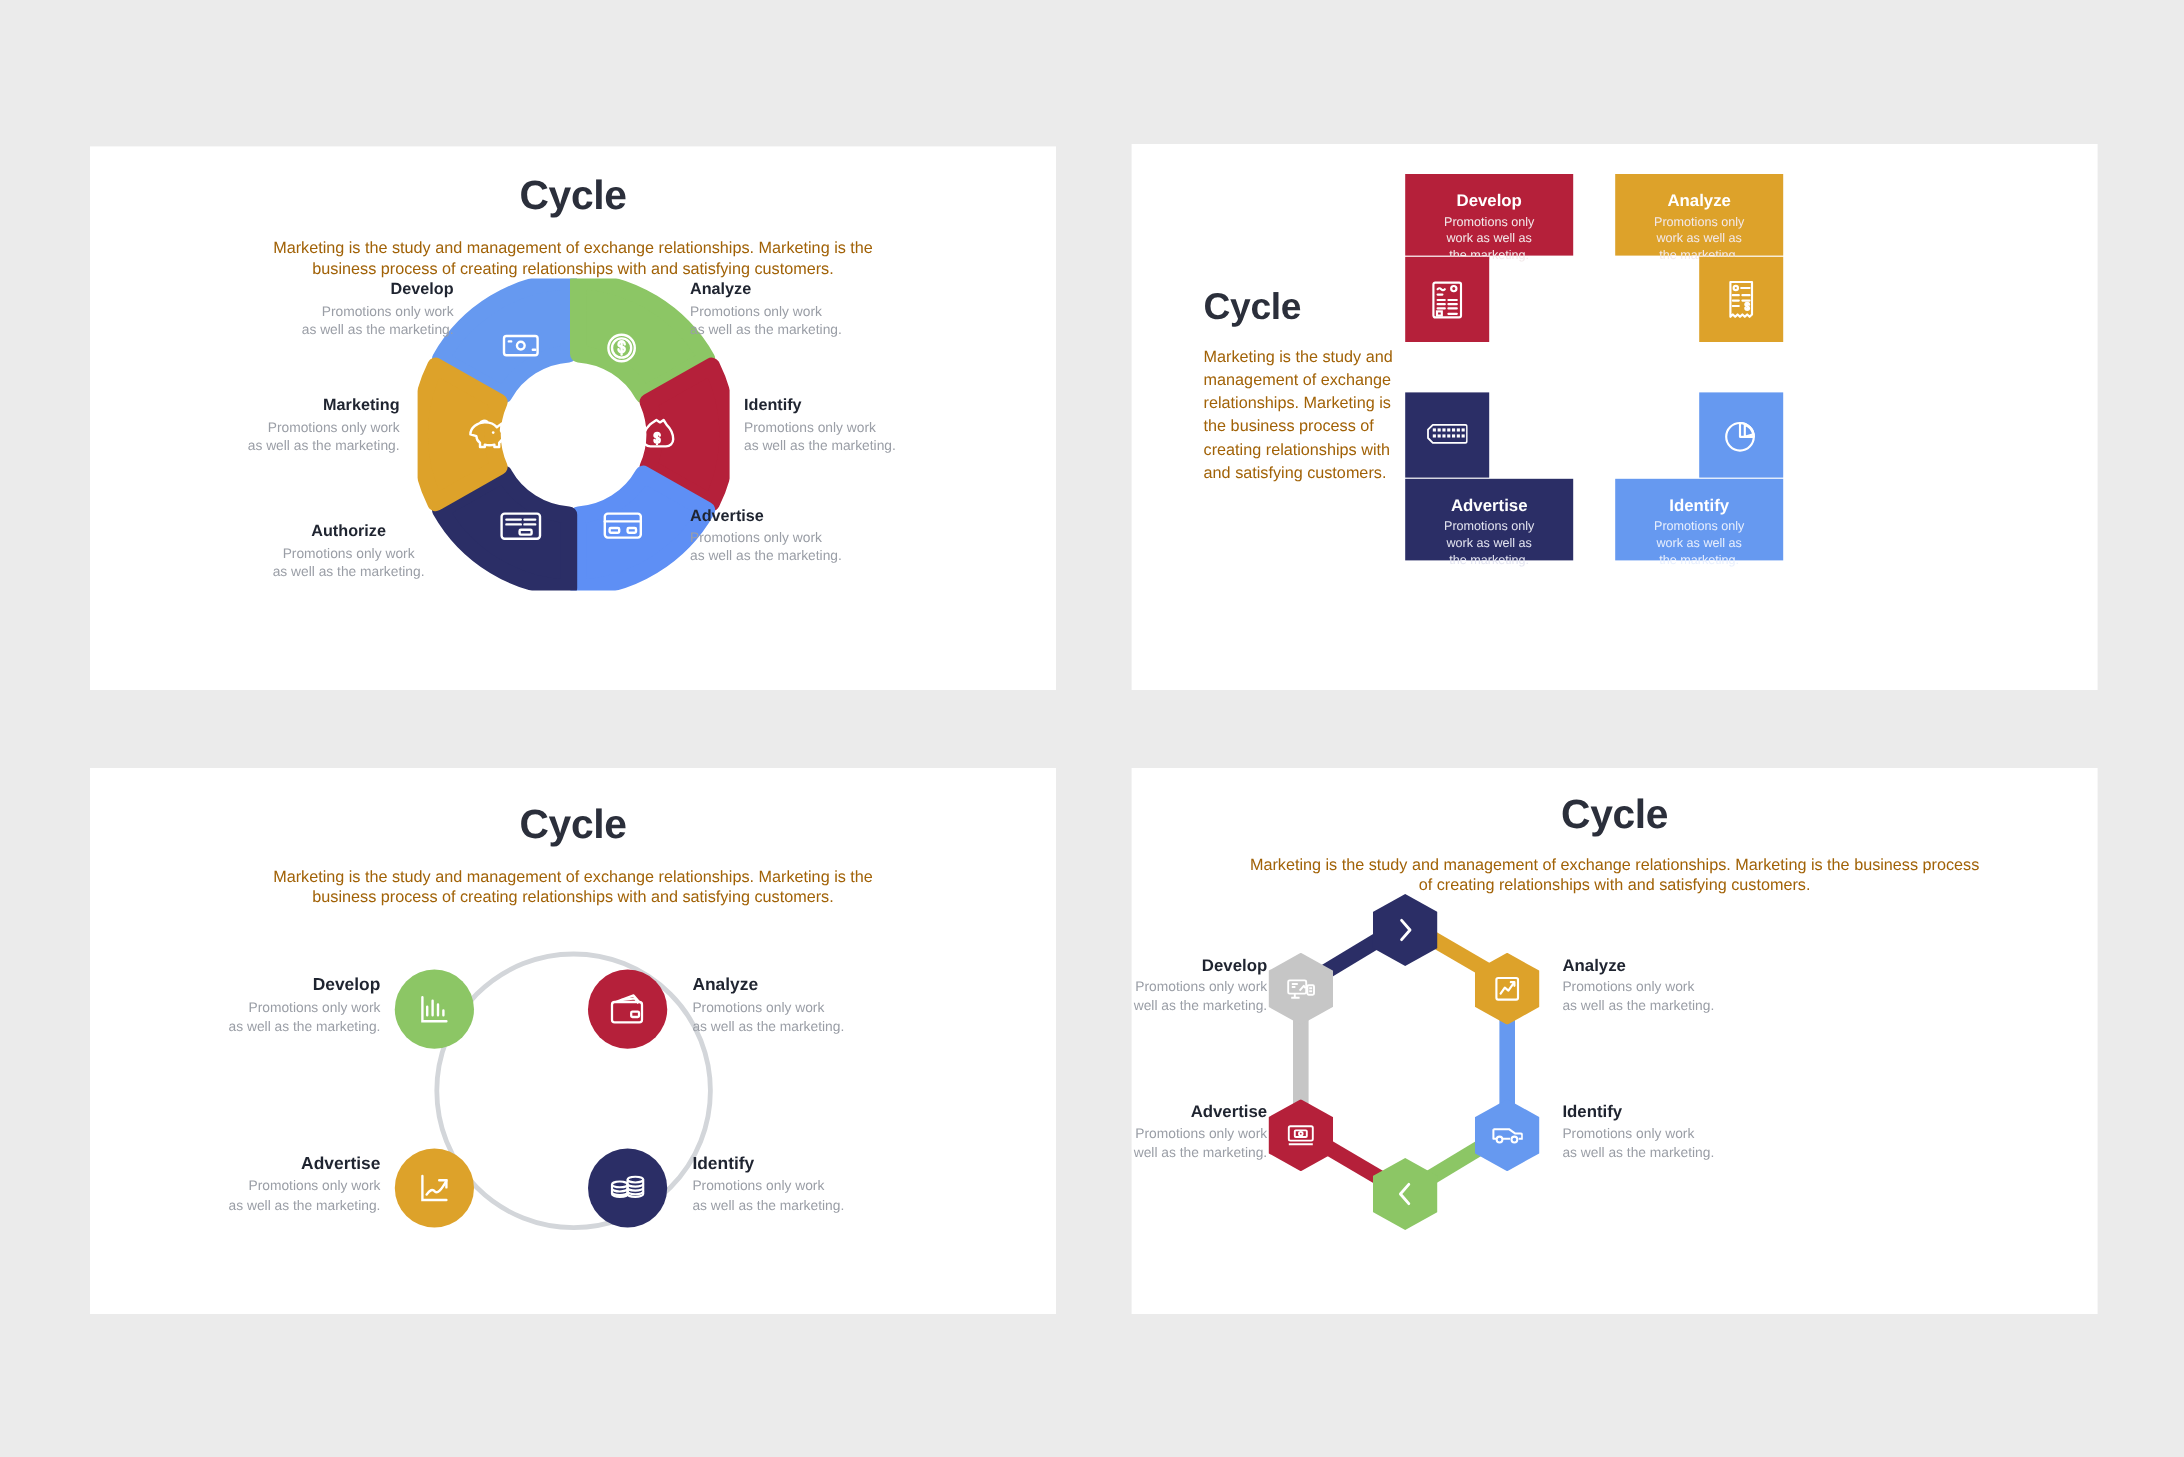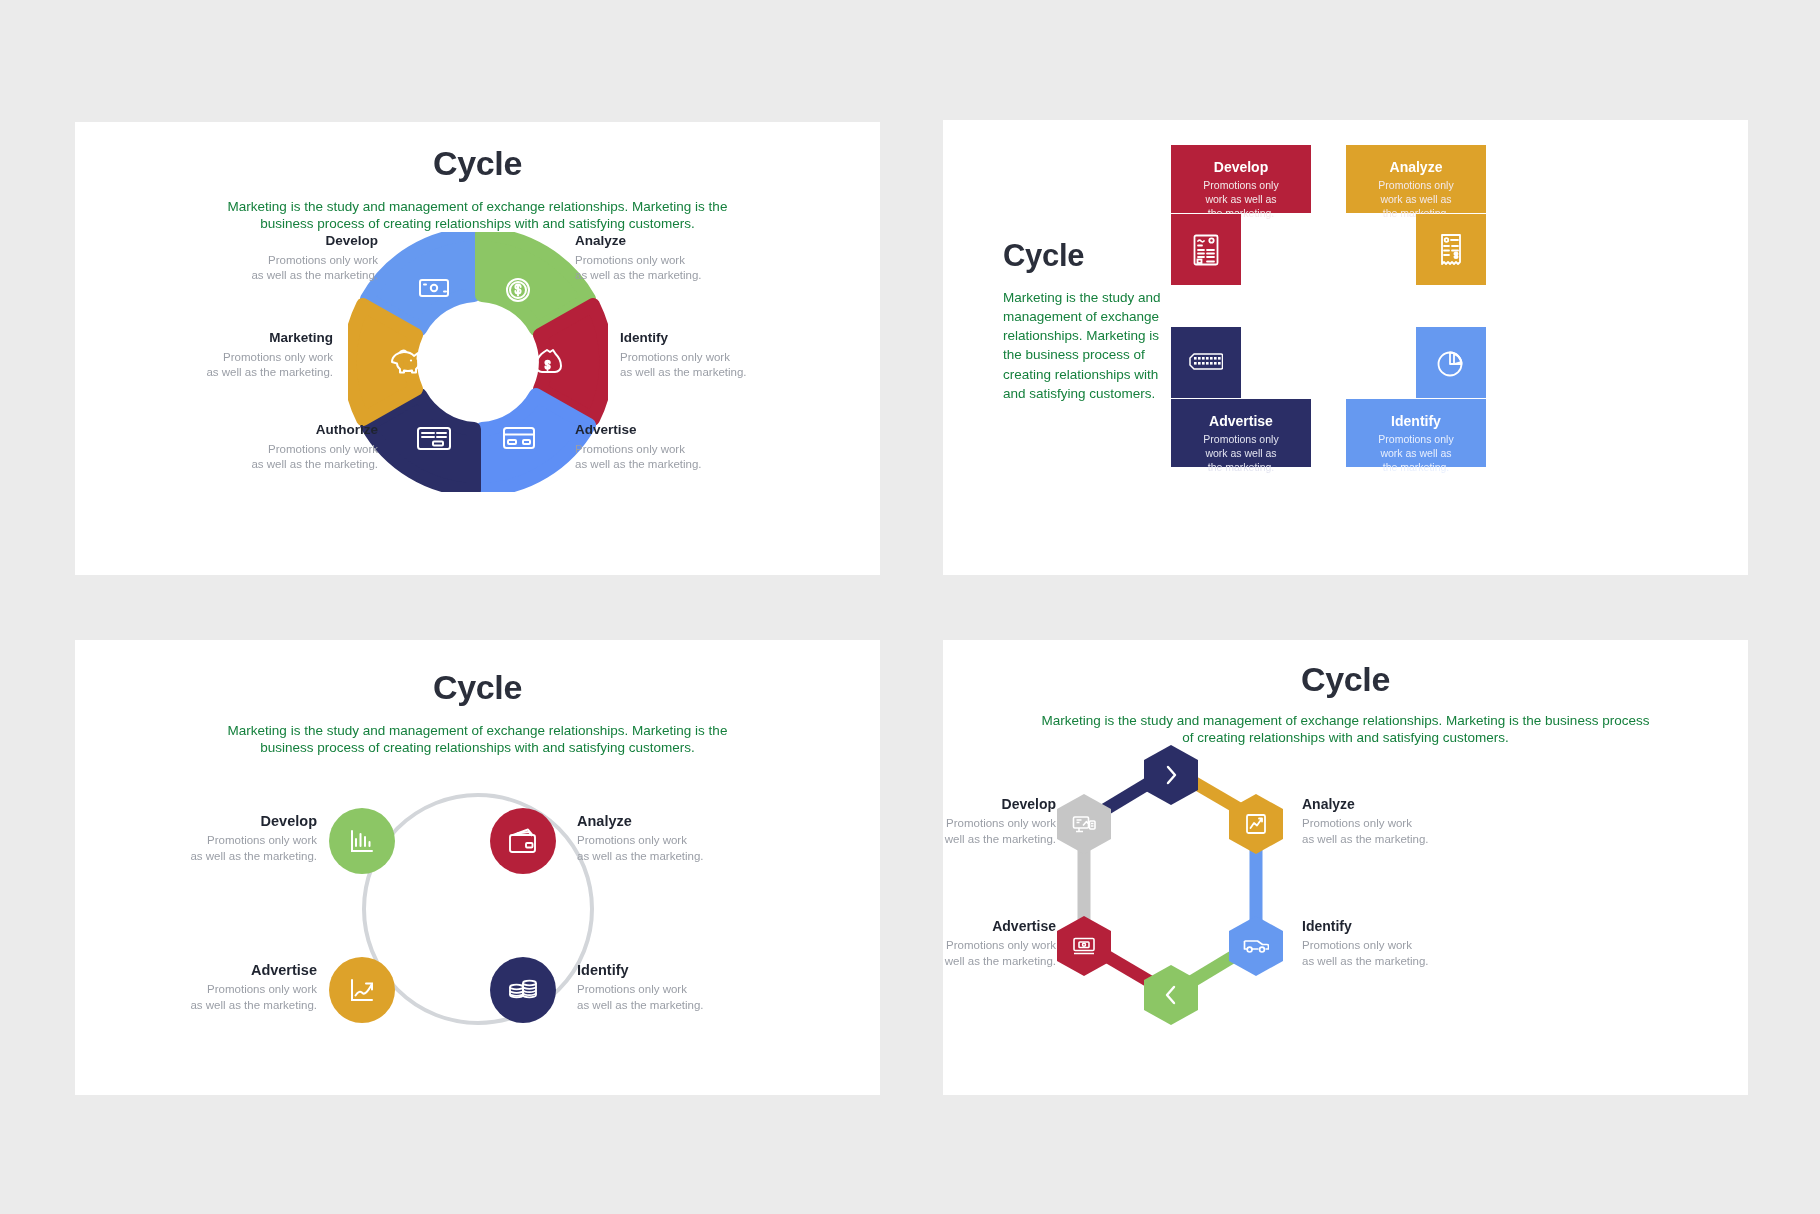--- a/index.html
+++ b/index.html
@@ -16,21 +16,21 @@
   #panel-cycle-blocks  {left:943px; top:120px; width:805px;  height:455px;}
   #panel-cycle-circle  {left:75px;  top:640px; width:805px;  height:455px;}
   #panel-cycle-hexagon {left:943px; top:640px; width:805px;  height:455px;}
 
   .slide-title{
     font-size:34px;font-weight:bold;color:#2b2f3b;
     text-align:center;letter-spacing:-0.3px;
     margin:0;
   }
   .slide-sub{
-    font-size:13.5px;color:#15803d;line-height:1.25;
+    font-size:13.5px;color:#a16207;line-height:1.25;
     text-align:center;margin:0 auto;
   }
 
   
   #panel-cycle-donut .slide-title{margin-top:22px;}
   #panel-cycle-donut .slide-sub{margin-top:16px;width:540px;}
   .donut-wrap{position:absolute;left:0;top:110px;width:805px;height:343px;}
   .donut-svg{position:absolute;left:50%;transform:translateX(-50%);top:0;}
   .d-label{position:absolute;width:175px;}
   .d-label .t{font-size:13.5px;font-weight:bold;color:#1f2430;line-height:1.3;}
@@ -138,21 +138,21 @@
       <div class="d"><span>Promotions only work</span><br><span>as well as the marketing.</span></div>
     </div>
     <div class="d-label right" style="left:545px;top:97px;">
       <div class="t">Identify</div>
       <div class="d"><span>Promotions only work</span><br><span>as well as the marketing.</span></div>
     </div>
     <div class="d-label right" style="left:500px;top:189px;">
       <div class="t">Advertise</div>
       <div class="d"><span>Promotions only work</span><br><span>as well as the marketing.</span></div>
     </div>
-    <div class="d-label left" style="left:128px;top:189px;">
+    <div class="d-label left" style="left:128px;top:202px;text-align:center;">
       <div class="t">Authorize</div>
       <div class="d"><span>Promotions only work</span><br><span>as well as the marketing.</span></div>
     </div>
     <div class="d-label left" style="left:83px;top:97px;">
       <div class="t">Marketing</div>
       <div class="d"><span>Promotions only work</span><br><span>as well as the marketing.</span></div>
     </div>
   </div>
 </div>
 

